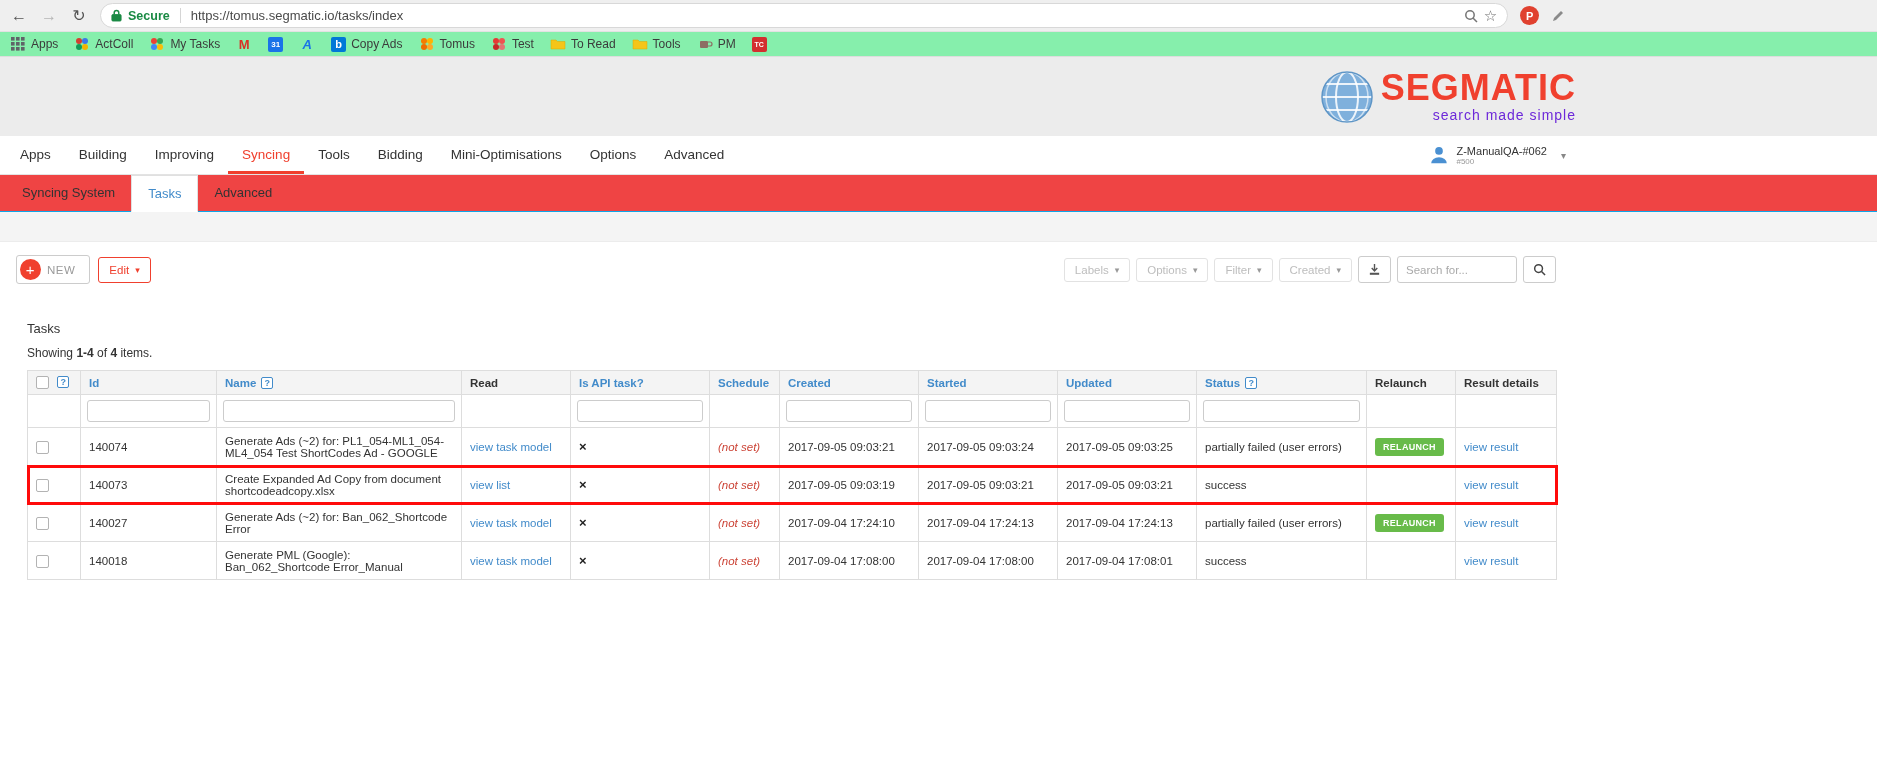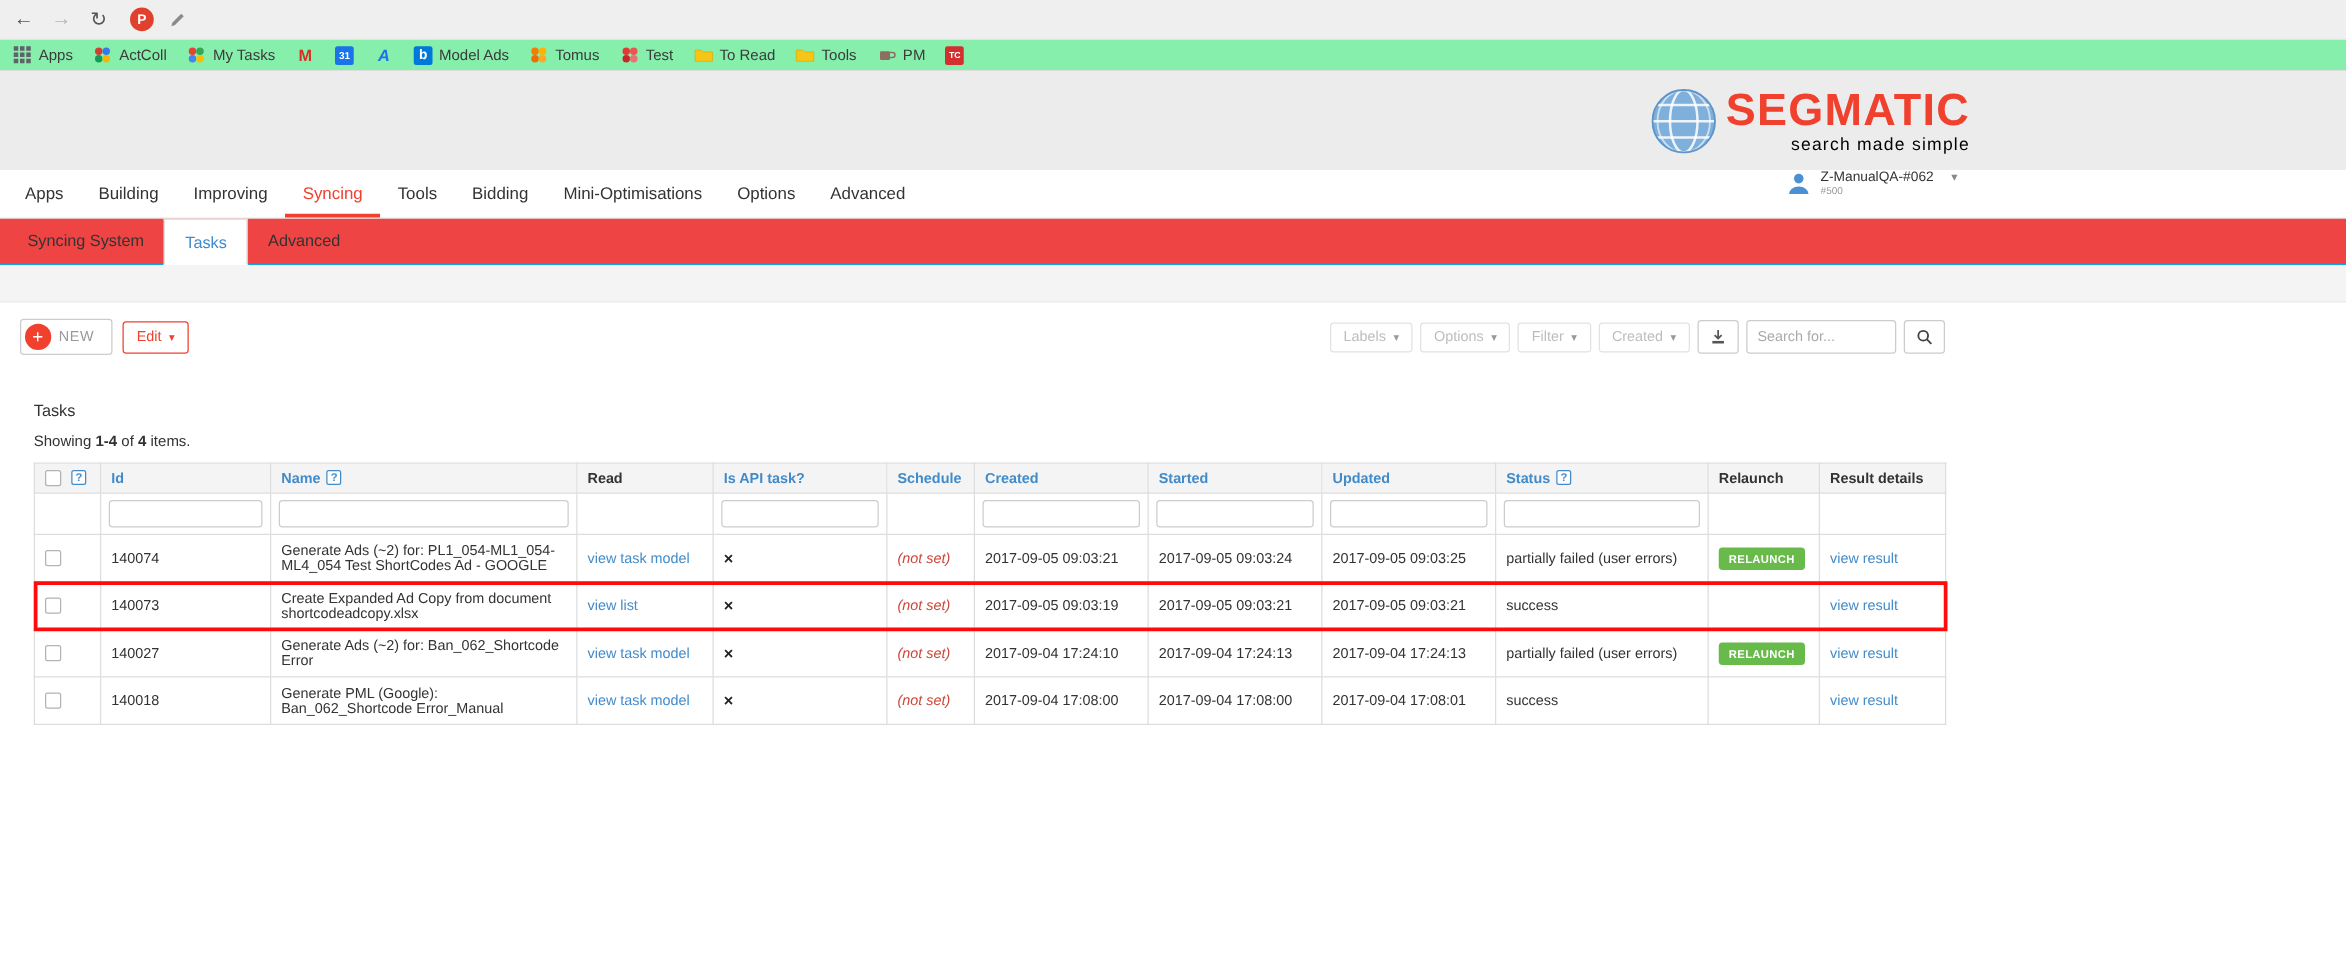--- a/index.html
+++ b/index.html
@@ -29,29 +29,29 @@
   .bm-glyph-analytics{color:#1a73e8;font-weight:bold;font-size:13px;font-style:italic}
   .bm-glyph-bing{background:#0078d7;color:#fff;font-size:11px;font-weight:bold;border-radius:2px;width:15px;height:15px}
   .bm-glyph-tc{background:#d32f2f;color:#fff;font-size:7px;font-weight:bold;width:15px;height:15px;border-radius:2px}
 
   
   .logo-band{height:79px;background:#ececec;display:flex;align-items:center}
   .logo-wrap{display:flex;justify-content:flex-end}
   .logo{display:flex;align-items:center;gap:8px}
   .globe{width:52px;height:52px}
   .logo-title{font-size:36px;font-weight:bold;color:var(--accent-red,#f0402e);letter-spacing:1px;line-height:1}
-  .logo-tagline{font-size:14px;color:#000000;text-align:right;letter-spacing:1px;margin-top:1px}
+  .logo-tagline{font-size:14px;color:#6d28d9;text-align:right;letter-spacing:1px;margin-top:1px}
 
   
   .main-nav-bar{background:#fff;border-bottom:1px solid #e3e3e3}
   .nav-flex{display:flex;align-items:stretch;height:38px;padding-left:6px}
   .nav-items{display:flex}
   .nav-item{padding:0 14px;font-size:13.5px;line-height:38px;color:#333;cursor:pointer;white-space:nowrap}
   .nav-item.active{color:var(--accent-red,#f0402e);box-shadow:inset 0 -3px 0 var(--accent-red,#f0402e)}
-  .user-chip{margin-left:auto;display:flex;align-items:flex-start;gap:6px;padding-right:10px;cursor:pointer}
+  .user-chip{margin-left:auto;display:flex;align-items:center;gap:6px;padding-right:10px;cursor:pointer}
   .avatar{width:22px;height:22px}
   .user-name{font-size:11px;color:#333}
   .user-sub{font-size:8px;color:#999}
   .chip-caret{font-size:10px;color:#888;margin-left:8px}
 
   
   .sub-nav-bar{background:#ef4444;border-bottom:1px solid #0ea5e9}
   .sub-item{padding:0 16px;font-size:13px;line-height:35px;color:#333;cursor:pointer;white-space:nowrap}
   .sub-item.active{color:var(--link-blue,#428bca);background:#fff;border:1px solid #e0e0e0;border-bottom:1px solid #fff;margin-bottom:-1px}
   .gray-strip{height:30px;background:#f4f4f4;border-bottom:1px solid #ececec}
@@ -91,20 +91,35 @@
   tr.hl{outline:3px solid var(--highlight-red,#ff0b0b);outline-offset:-2px}
 </style>
 </head>
 <body>
 
 <div class="browser">
   <div class="btoolbar">
     <span class="nav-ico">←</span>
     <span class="nav-ico fwd">→</span>
     <span class="nav-ico">↻</span>
+    <div class="omnibox">
+      <svg class="lock" viewBox="0 0 12 14">
+          <rect x="1" y="6" width="10" height="7" rx="1"></rect>
+          <path d="M3.5 6 V4 a2.5 2.5 0 0 1 5 0 V6" fill="none" stroke-width="1.6"></path>
+        </svg>
+      <span class="secure-label">Secure</span>
+      <span class="omni-sep"></span>
+      <span class="url-text">https://tomus.segmatic.io/tasks/index</span>
+      <span class="omni-spacer"></span>
+      <svg class="omni-ico" viewBox="0 0 14 14">
+          <circle cx="6" cy="6" r="4.2" fill="none" stroke="#757575" stroke-width="1.5"></circle>
+          <line x1="9.2" y1="9.2" x2="13" y2="13" stroke="#757575" stroke-width="1.5"></line>
+        </svg>
+      <span class="star">☆</span>
+    </div>
     <span class="ext-p">P</span>
     <span class="ext-pencil">
         <svg viewBox="0 0 14 14" width="14" height="14">
           <path d="M2 12 l1-3 7-7 2 2-7 7-3 1z" fill="#8a8a8a"></path>
         </svg>
       </span>
     <span class="tb-end"></span>
   </div>
   <div class="bookmarks">
       <div class="bm-item">
@@ -143,21 +158,21 @@
         <span class="bm-ico bm-glyph-gmail">M</span>
       </div>
       <div class="bm-item">
         <span class="bm-ico bm-glyph-calendar">31</span>
       </div>
       <div class="bm-item">
         <span class="bm-ico bm-glyph-analytics">A</span>
       </div>
       <div class="bm-item">
         <span class="bm-ico bm-glyph-bing">b</span>
-        <span class="bm-label">Model Ads</span>
+        <span class="bm-label">Copy Ads</span>
       </div>
       <div class="bm-item">
         <svg class="bm-ico" viewBox="0 0 16 16">
           <circle cx="5" cy="5" r="3" fill="#f57c00"></circle>
           <circle cx="11" cy="5" r="3" fill="#ffb300"></circle>
           <circle cx="5" cy="11" r="3" fill="#ef6c00"></circle>
           <circle cx="11" cy="11" r="3" fill="#ffa726"></circle>
         </svg>
         <span class="bm-label">Tomus</span>
       </div>

